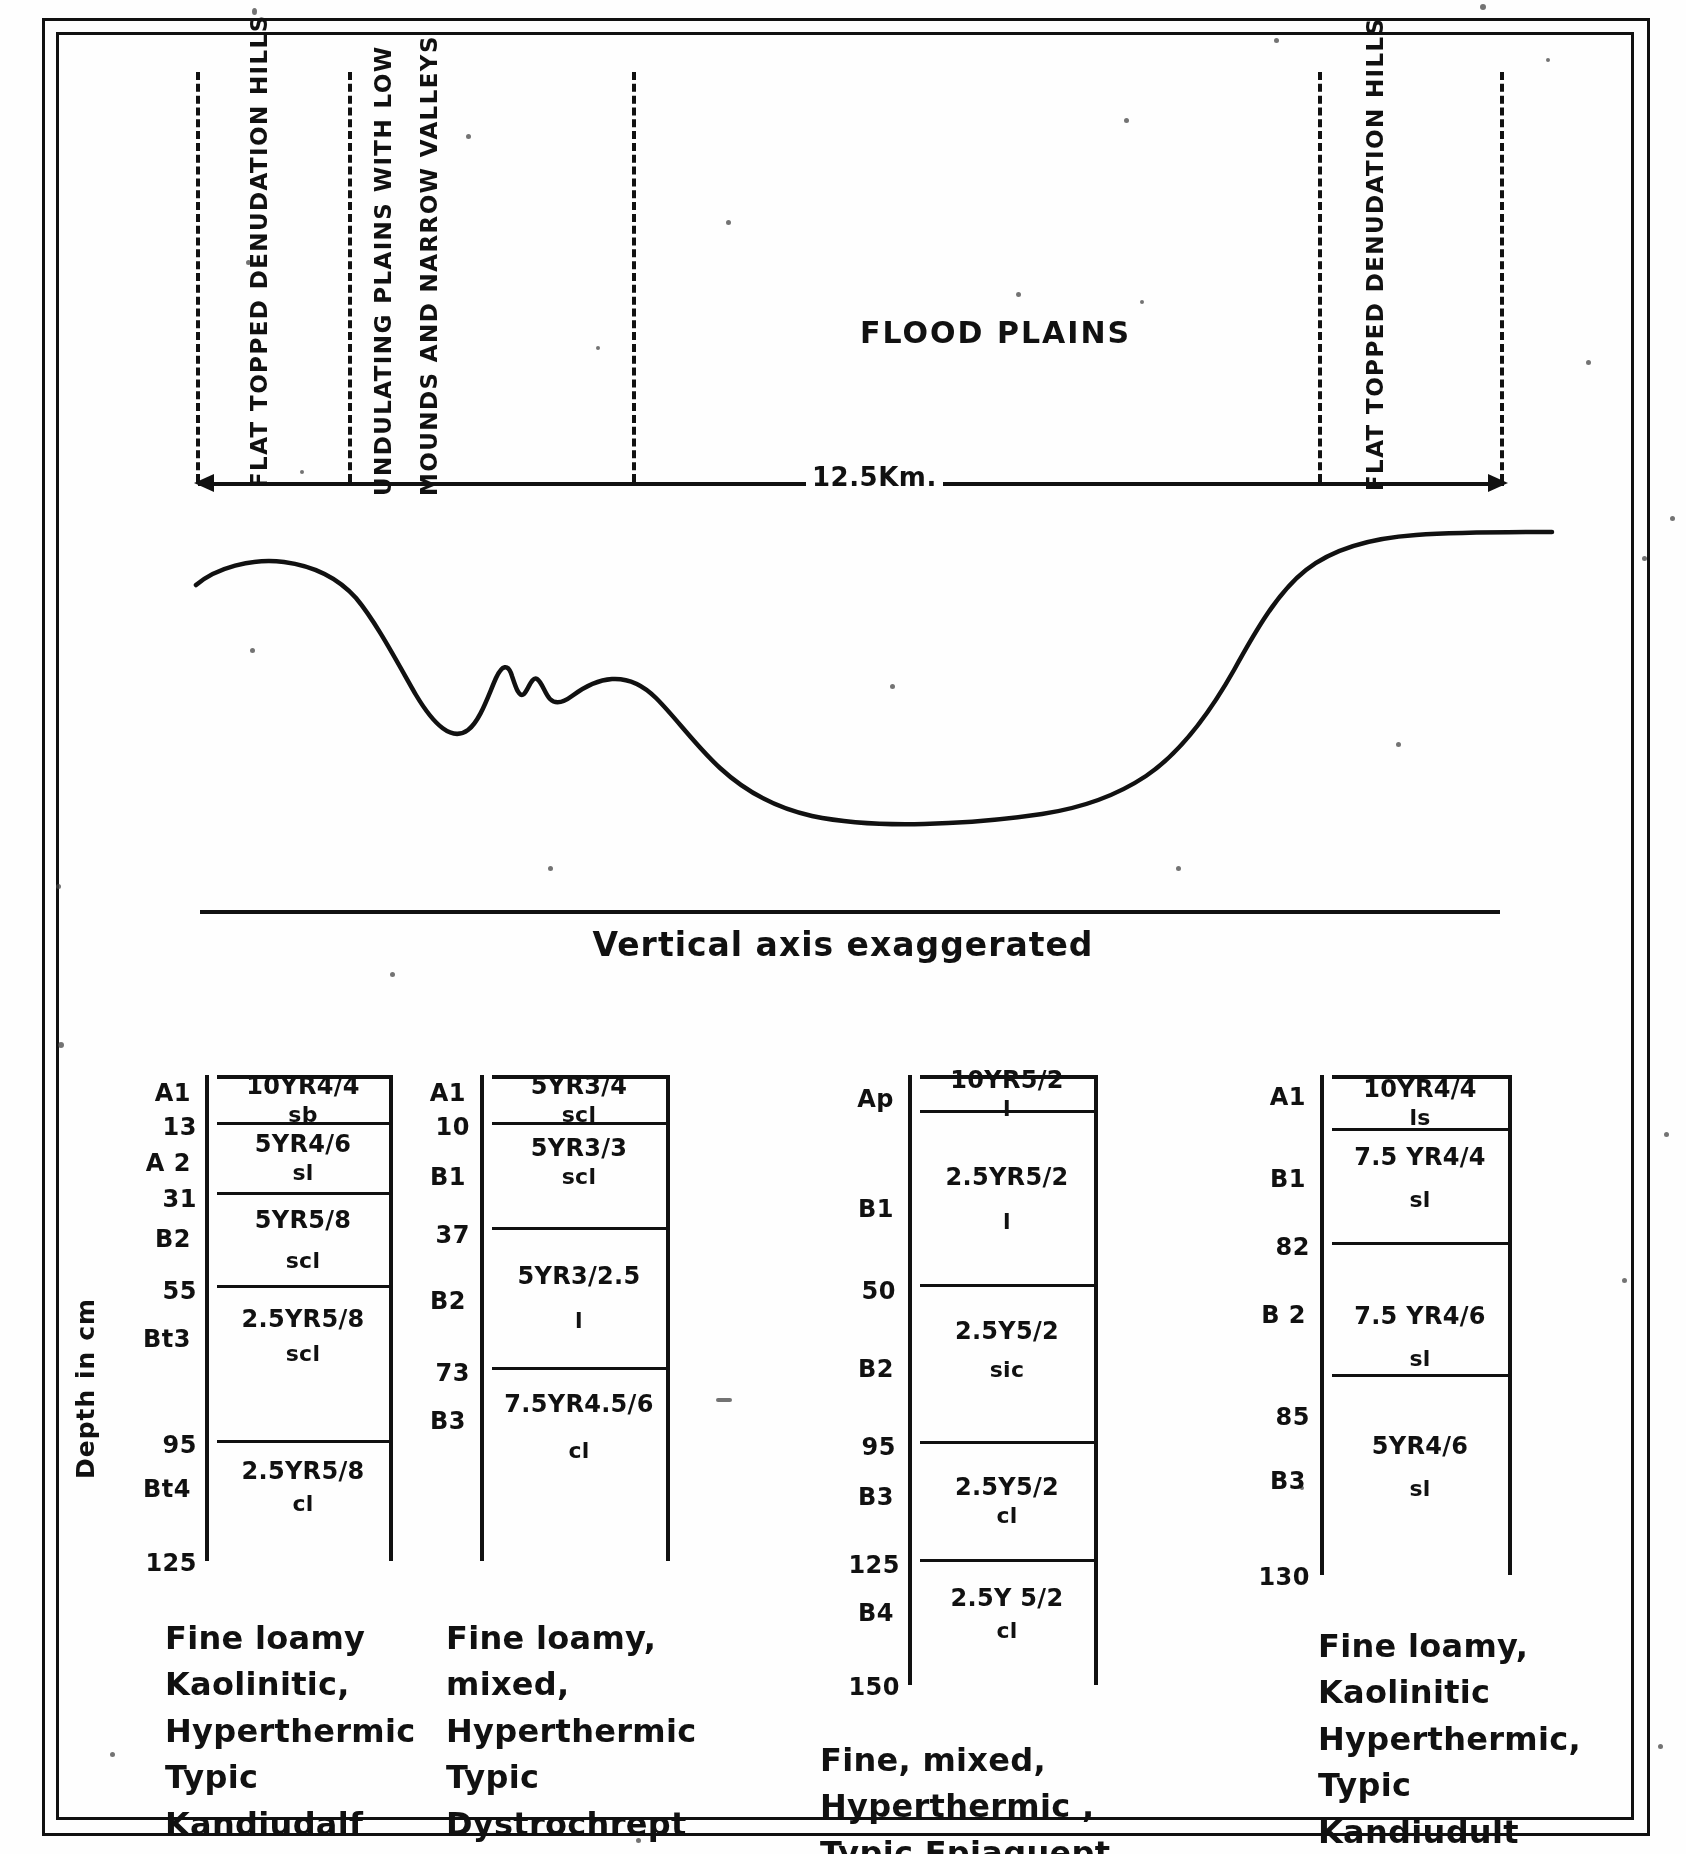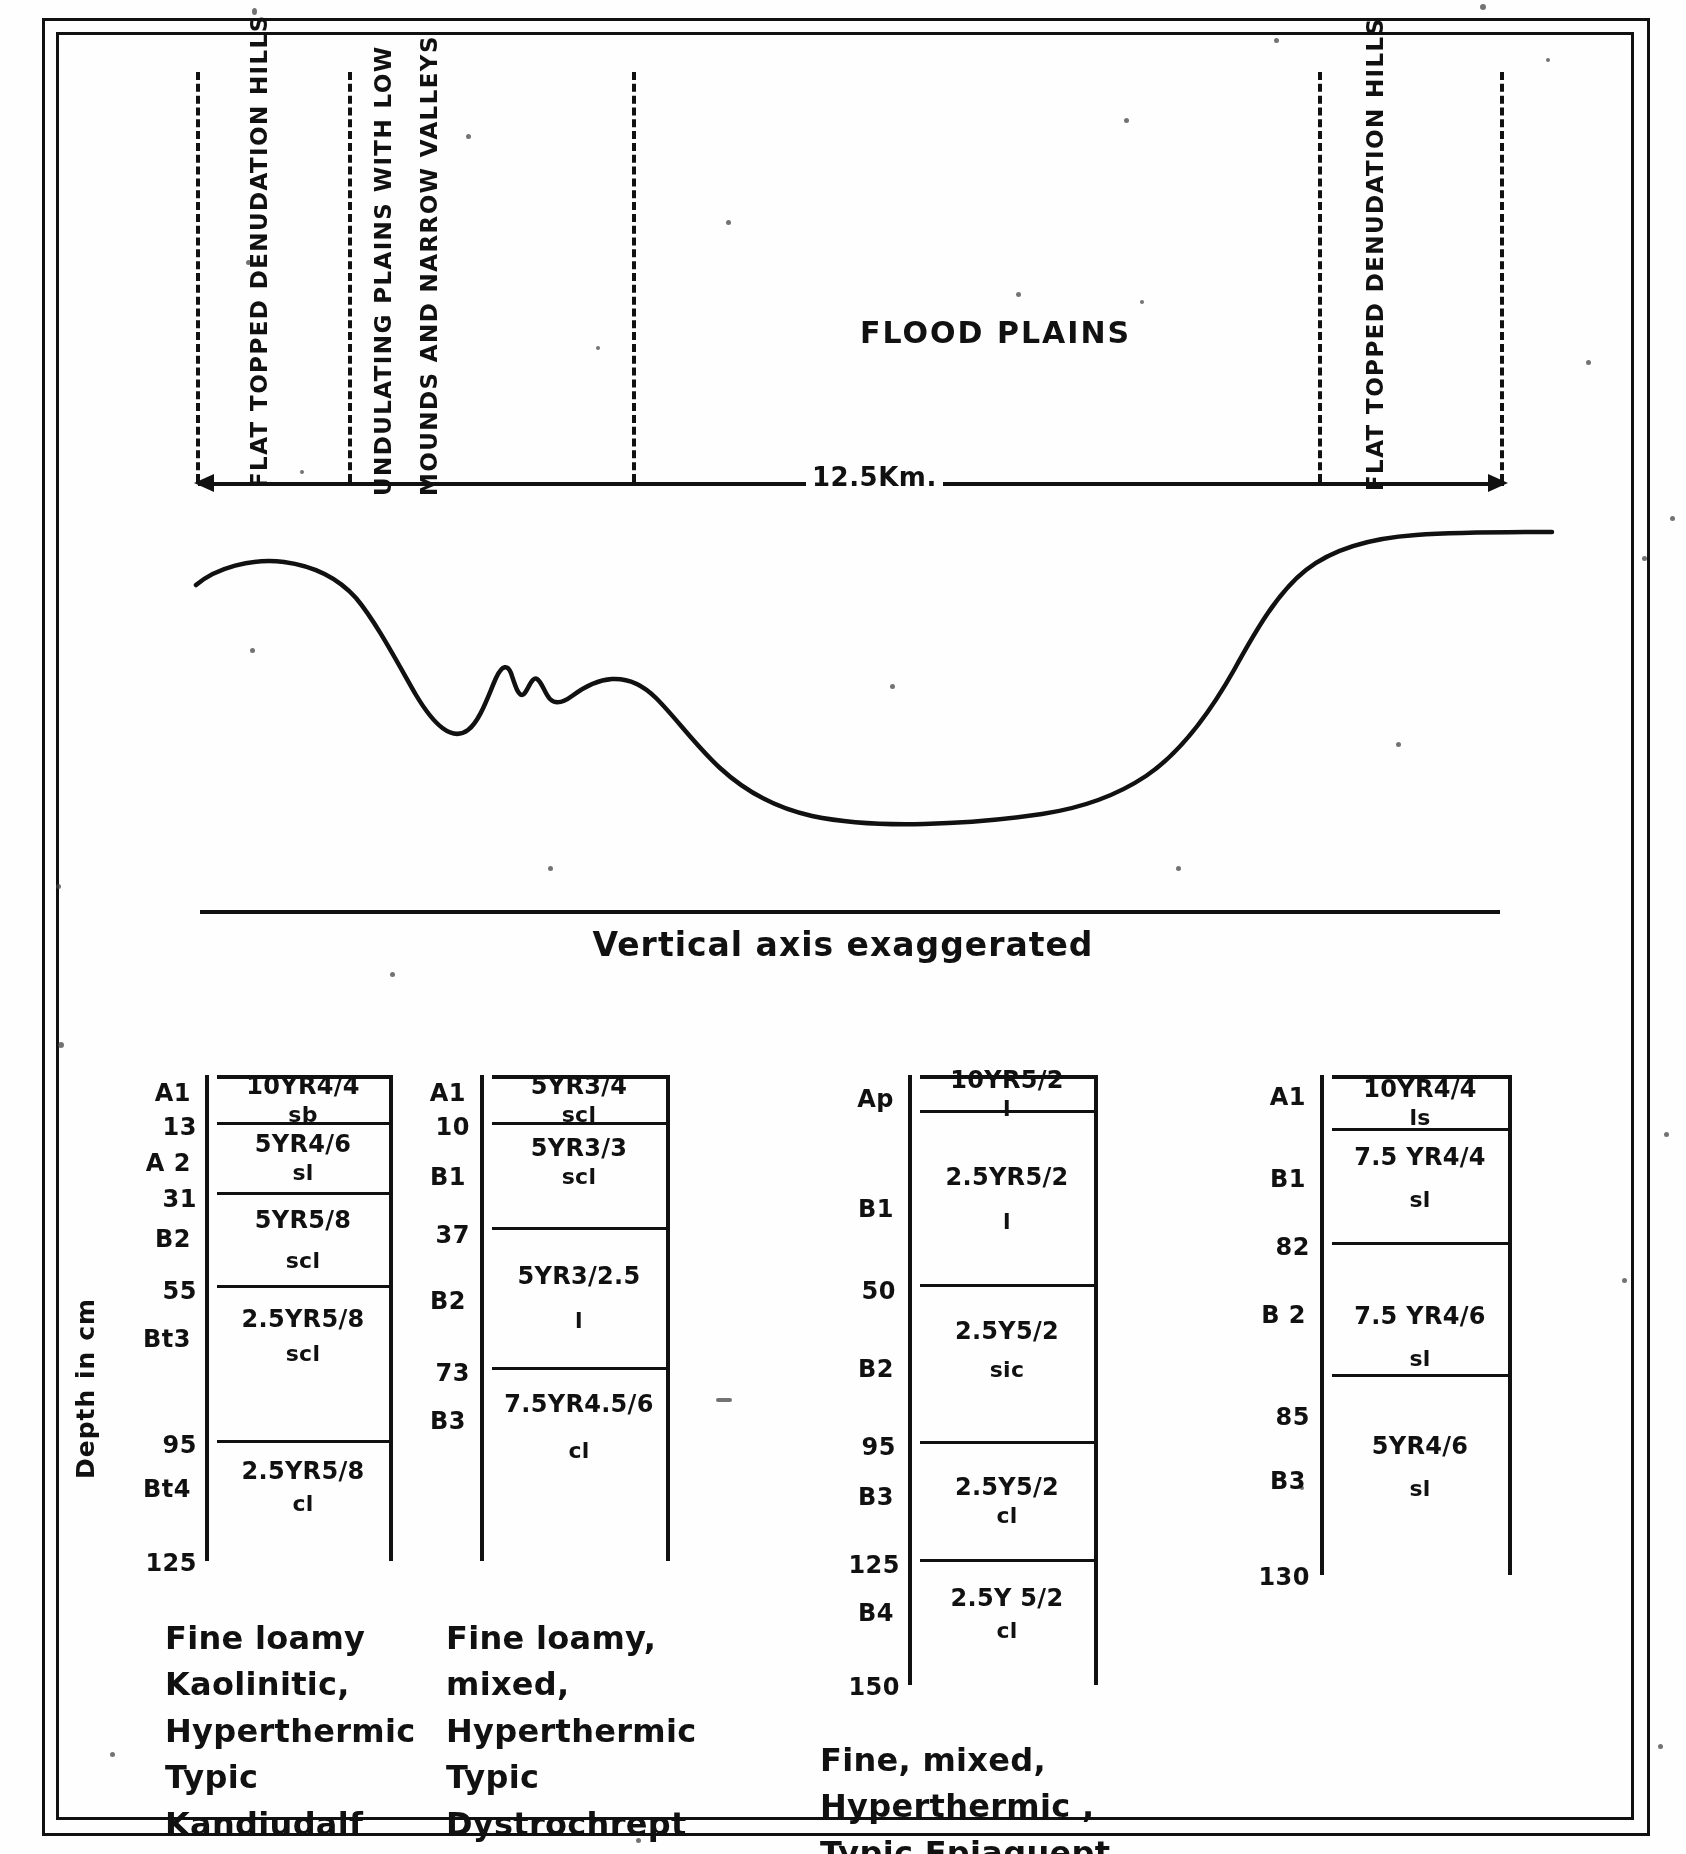--- a/index.html
+++ b/index.html
@@ -345,15 +345,19 @@
 
     <div class="hz-name" style="left:-16px;top:8px;width:62px;text-align:right;">A1</div>
     <div class="hz-name" style="left:-16px;top:90px;width:62px;text-align:right;">B1</div>
     <div class="hz-name" style="left:-20px;top:226px;width:66px;text-align:right;">B 2</div>
     <div class="hz-name" style="left:-16px;top:392px;width:62px;text-align:right;">B3</div>
 
     <div class="depth-tick" style="left:-6px;top:158px;">82</div>
     <div class="depth-tick" style="left:-6px;top:328px;">85</div>
     <div class="depth-tick" style="left:-22px;top:488px;width:72px;">130</div>
 
+    <div class="prof-caption" style="left:58px;top:548px;width:340px;">Fine loamy,
+Kaolinitic
+Hyperthermic, Typic
+Kandiudult</div>
   </div>
 
 </div>
 
 </body></html>

